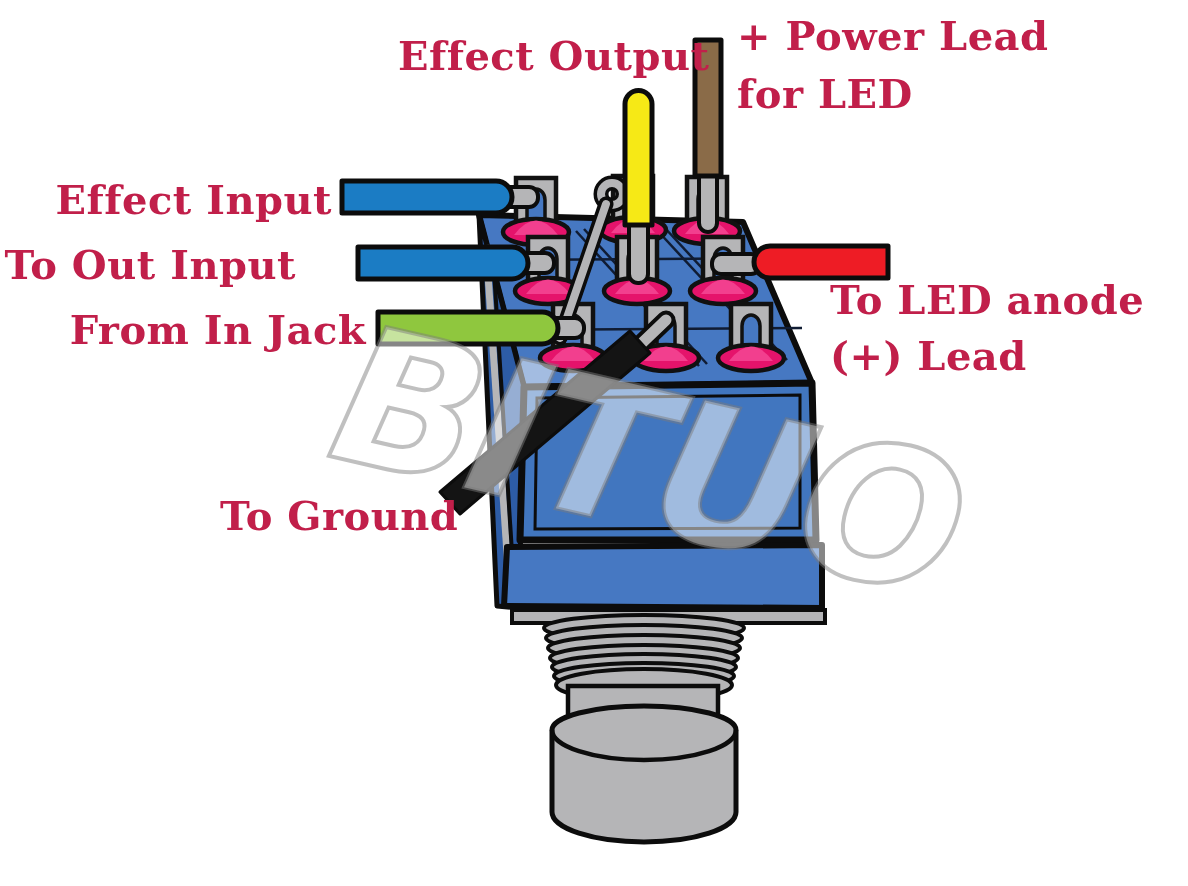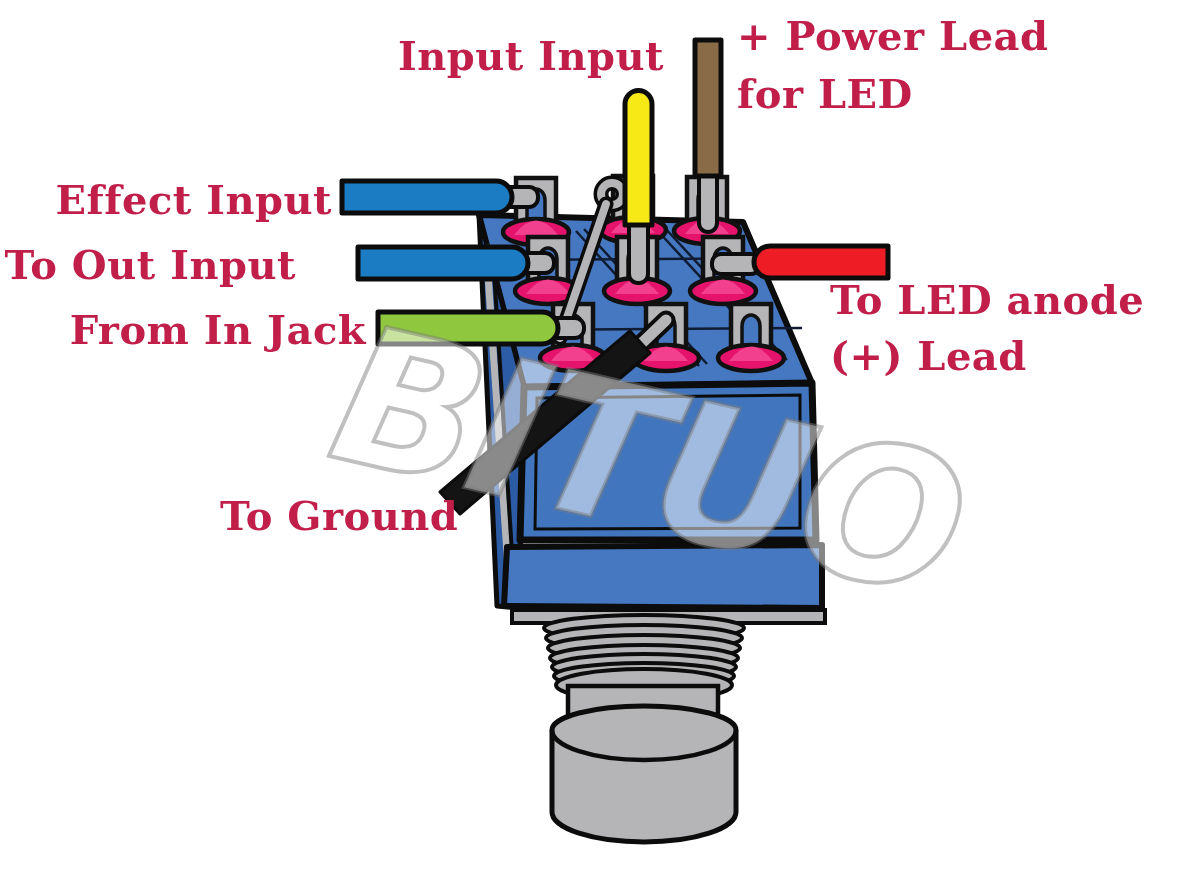--- a/index.html
+++ b/index.html
@@ -127,21 +127,21 @@
 
   <g>
     <path d="M642,343 L666,320" stroke="#0c0c0c" stroke-width="19" stroke-linecap="round" fill="none"></path>
     <path d="M642,343 L666,320" stroke="#b5b5b7" stroke-width="11" stroke-linecap="round" fill="none"></path>
     <path class="outline" d="M630,331 L650,353 L460,514 L440,492 Z" stroke-width="3" fill="#141414"></path>
   </g>
 
   <text class="watermark" x="325" y="455" transform="rotate(13 325 455)">BITUO</text>
 </svg>
 
-<div class="lbl" style="left:398px;top:34px;">Input Input</div>
+<div class="lbl" style="left:398px;top:34px;">Effect Output</div>
 
 <div class="lbl" style="left:737px;top:72px;">for LED</div>
 <div class="lbl" style="left:737px;top:14px;">+ Power Lead</div>
 
 <div class="lbl right" style="left:0px;width:332px;top:178px;">Effect Input</div>
 
 <div class="lbl right" style="left:0px;width:296px;top:243px;">To Out Input</div>
 
 <div class="lbl right" style="left:0px;width:334px;top:308px;margin-left:32px;">From In Jack</div>
 

